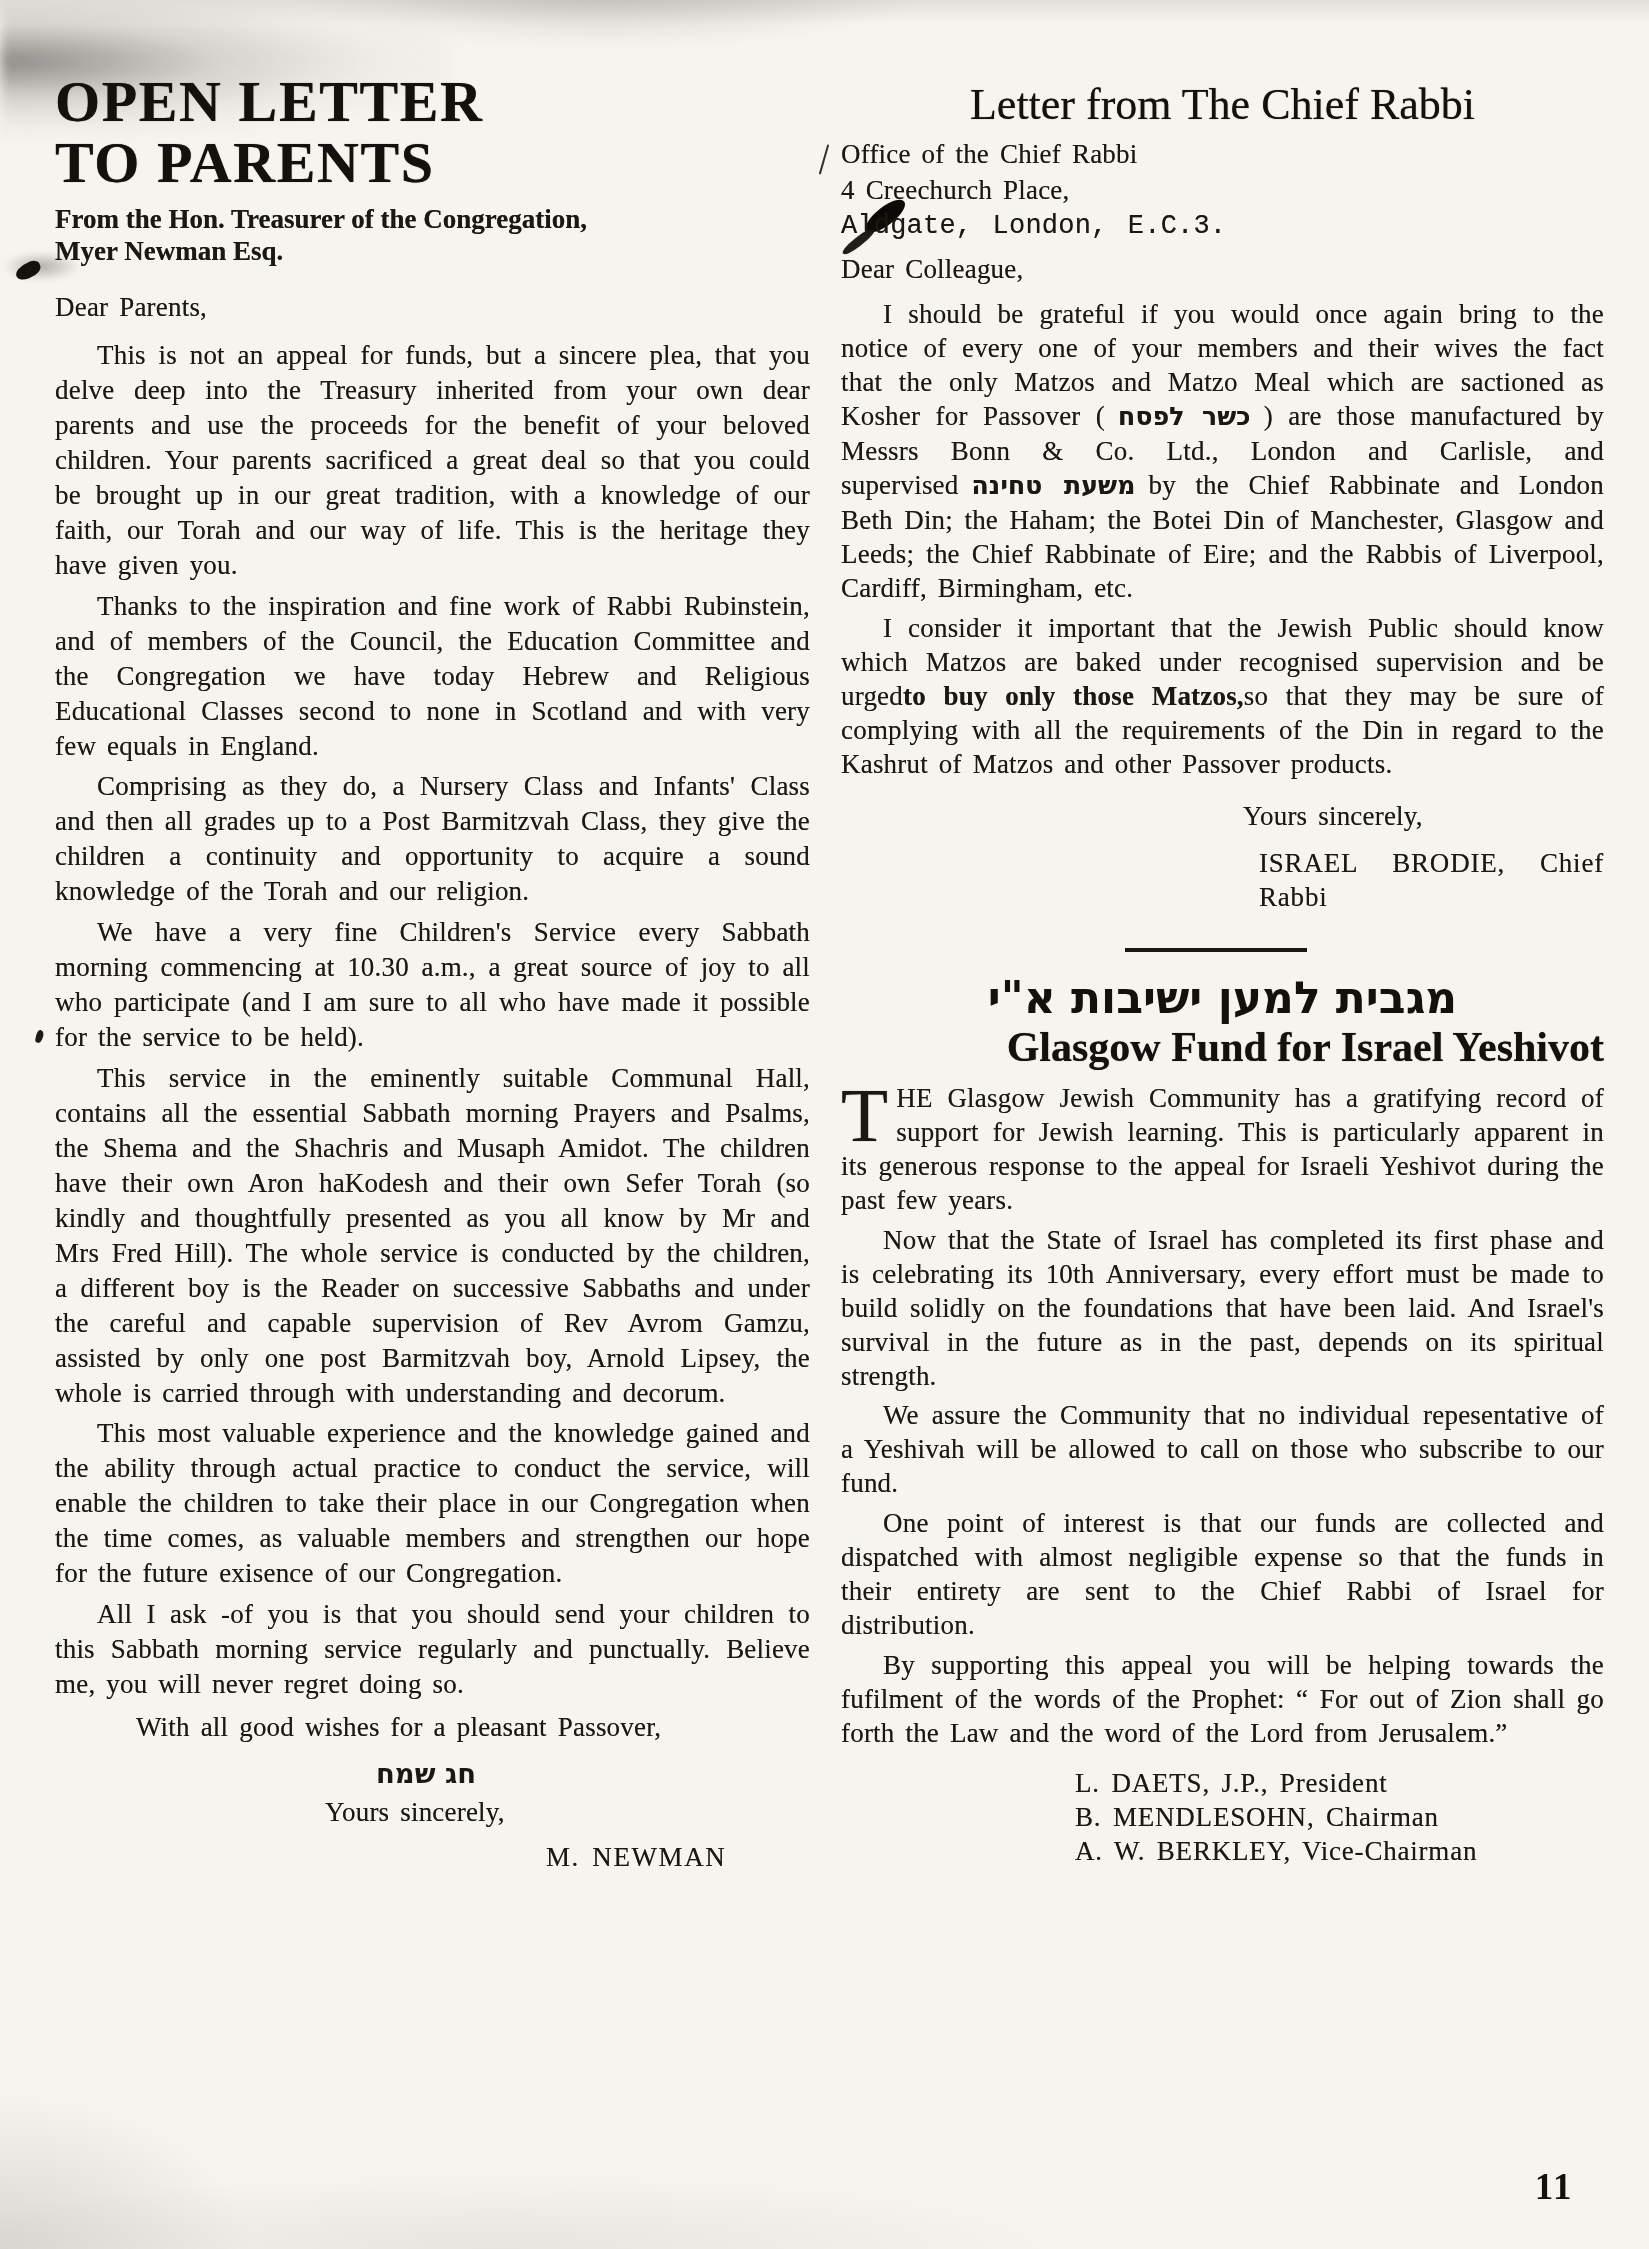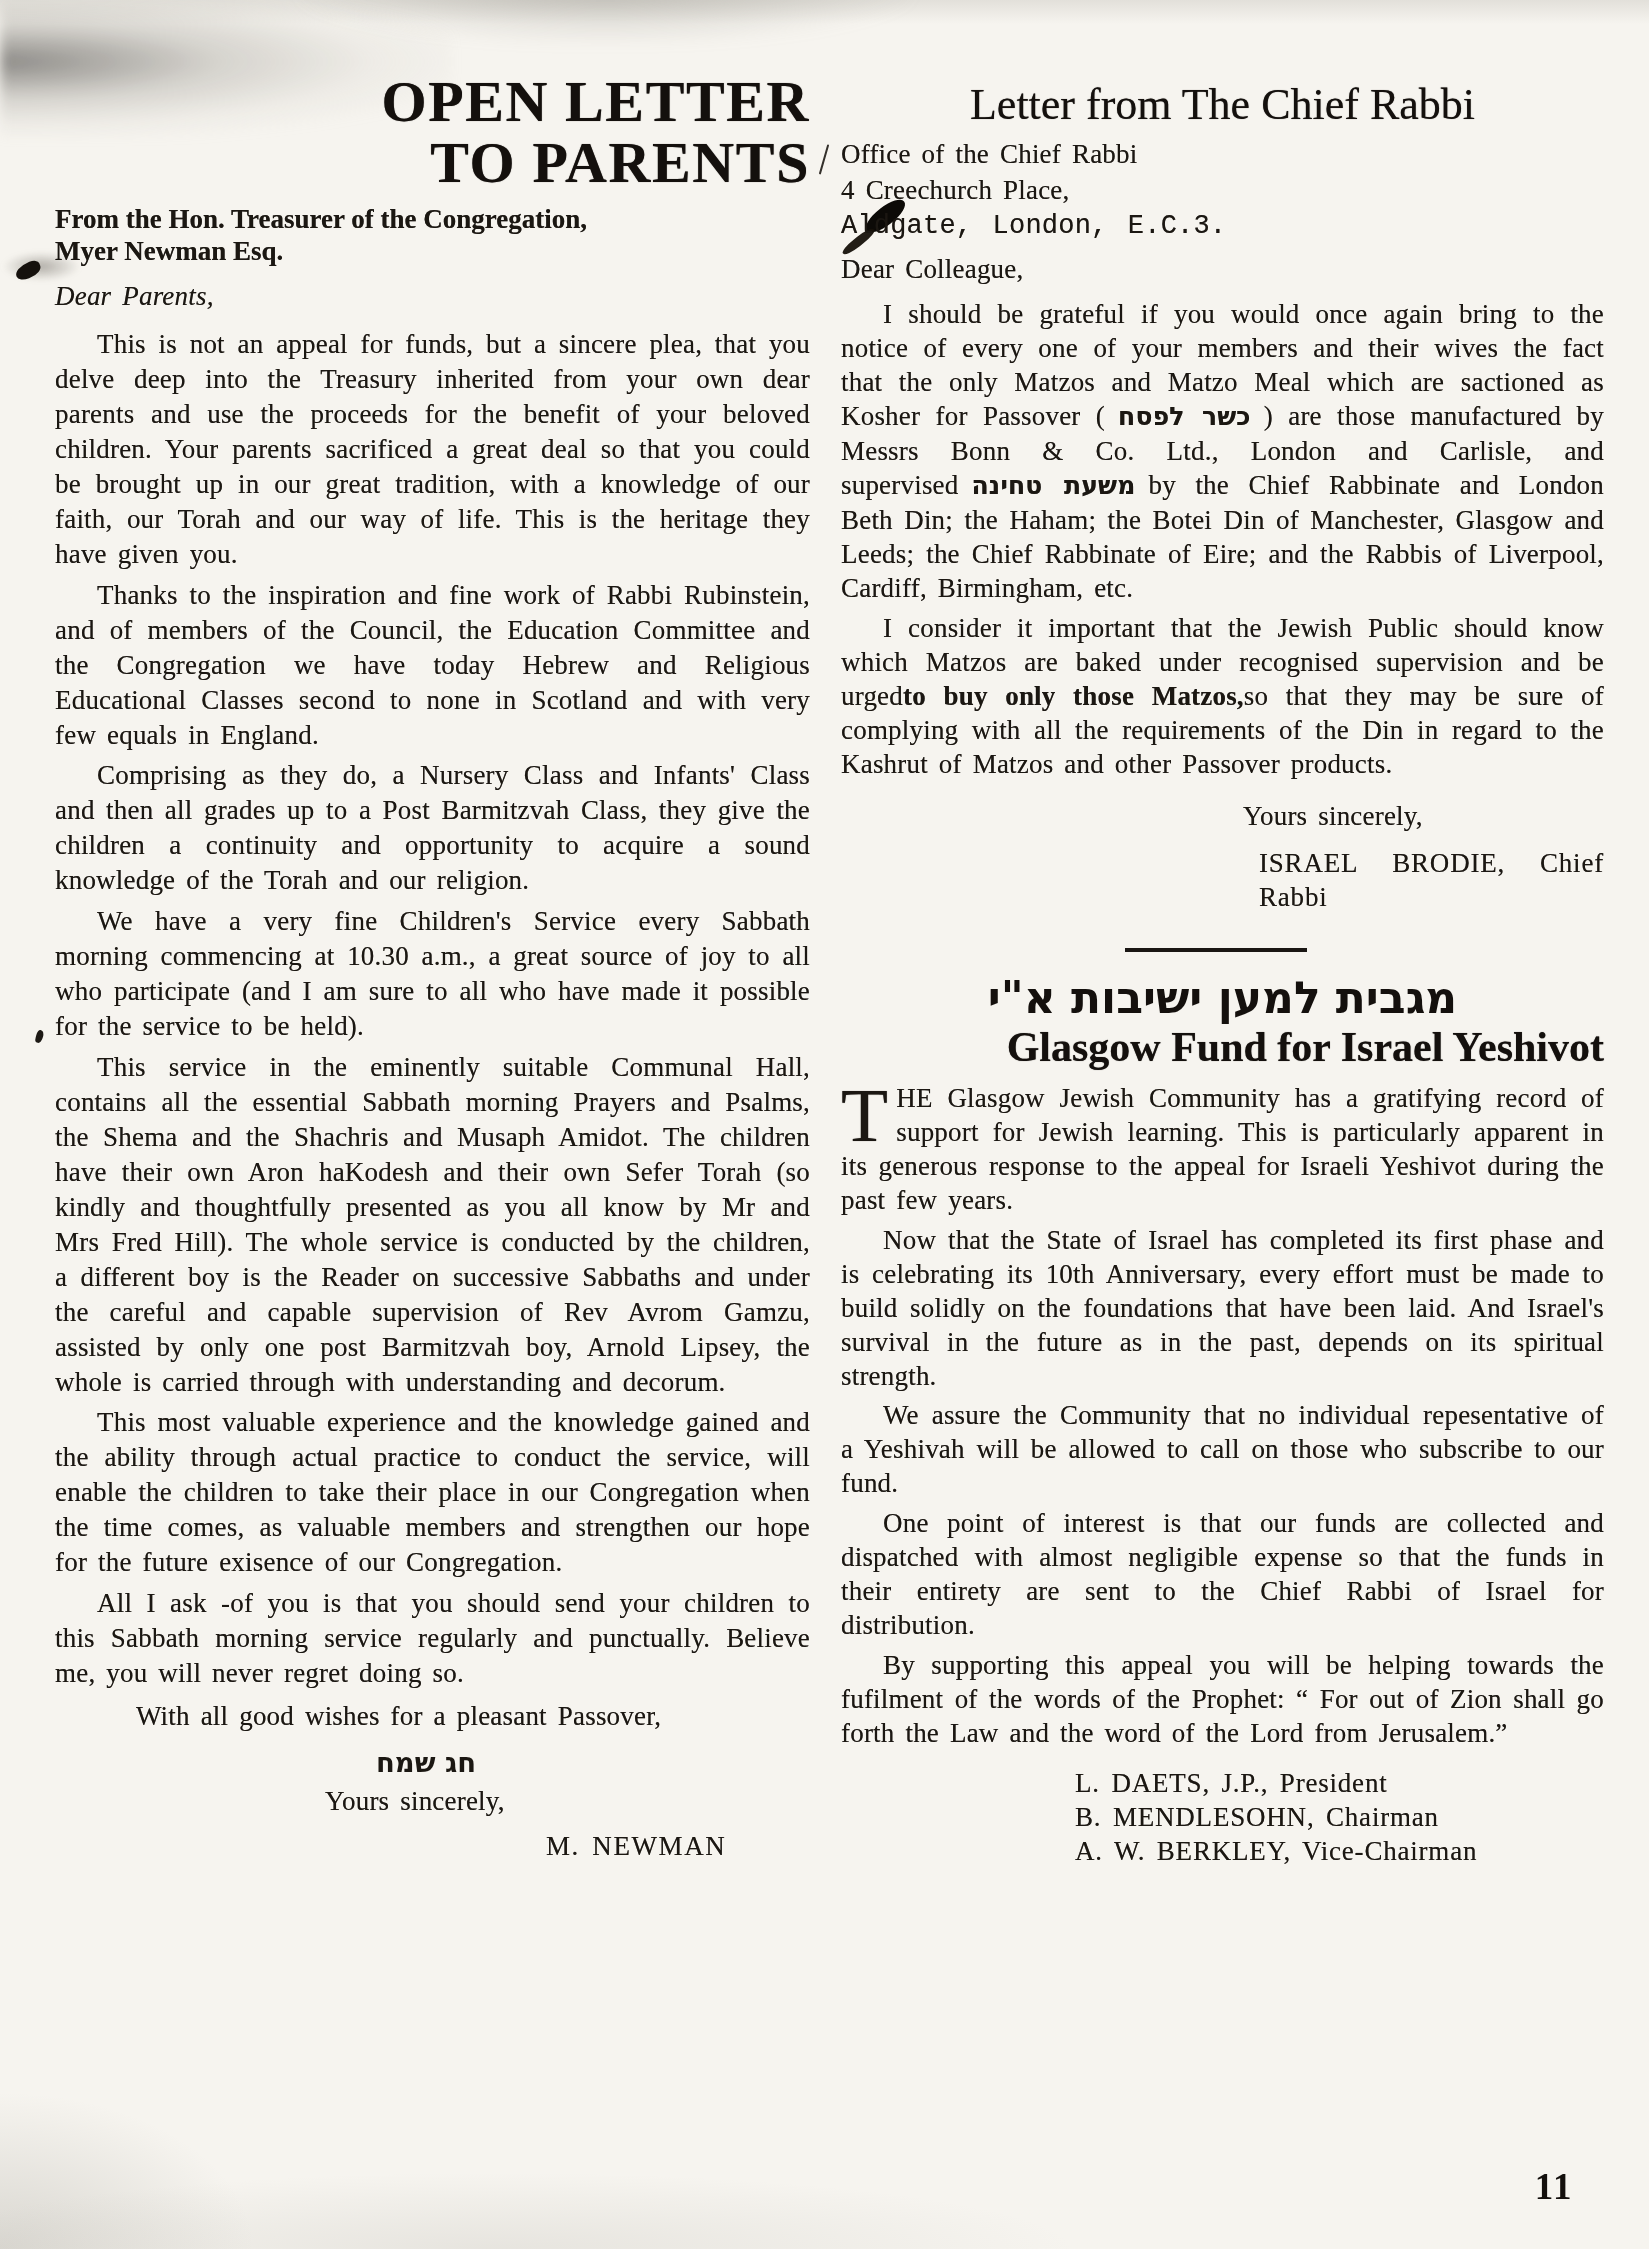--- a/index.html
+++ b/index.html
@@ -63,31 +63,31 @@
 
   .body-text {
     font-size: 27px; line-height: 35px;
     text-align: justify; text-justify: inter-word;
     word-spacing: 4px; letter-spacing: 0.2px;
     text-shadow: 0 0 0.6px rgba(22,17,13,0.55);
   }
   .para { margin: 0 0 5.6px 0; text-indent: 42px; }
 
   .open-title {
-    margin-top: 71px; text-align: right;
+    margin-top: 71px; text-align: left;
     font-size: 58px; line-height: 61px; font-weight: bold;
     letter-spacing: 1.6px; color: #14100d;
     text-shadow: 0 0 0.8px rgba(20,16,13,0.7);
   }
   .byline {
     margin-top: 11.3px; font-weight: bold;
     font-size: 27px; line-height: 31.5px;
     text-shadow: 0 0 0.6px rgba(22,17,13,0.6);
   }
-  .salutation { margin-top: 12px; margin-bottom: 13px; font-style: italic; }
+  .salutation { margin-top: 23px; margin-bottom: 13px; }
 
   .closing-line { text-indent: 81px; margin-top: 8px; }
   .hebrew { font-family: "DejaVu Sans", sans-serif; }
   .hebrew-greeting {
     padding-left: 321px; margin-top: 13px;
     font-size: 27.4px; font-weight: bold;
   }
   .signoff-left { padding-left: 270px; margin-top: 6.5px; }
   .signature-left { padding-left: 491px; margin-top: 9.7px; letter-spacing: 1.6px; }
 

